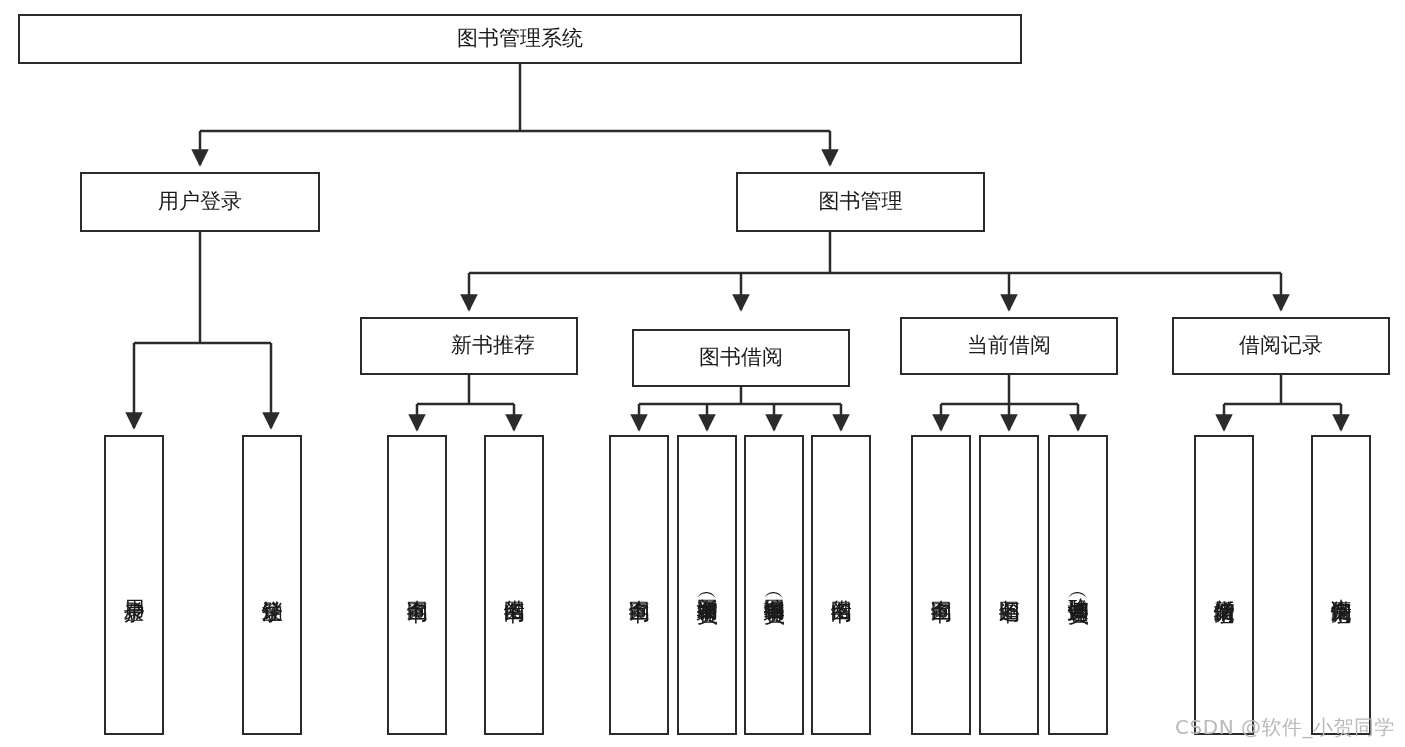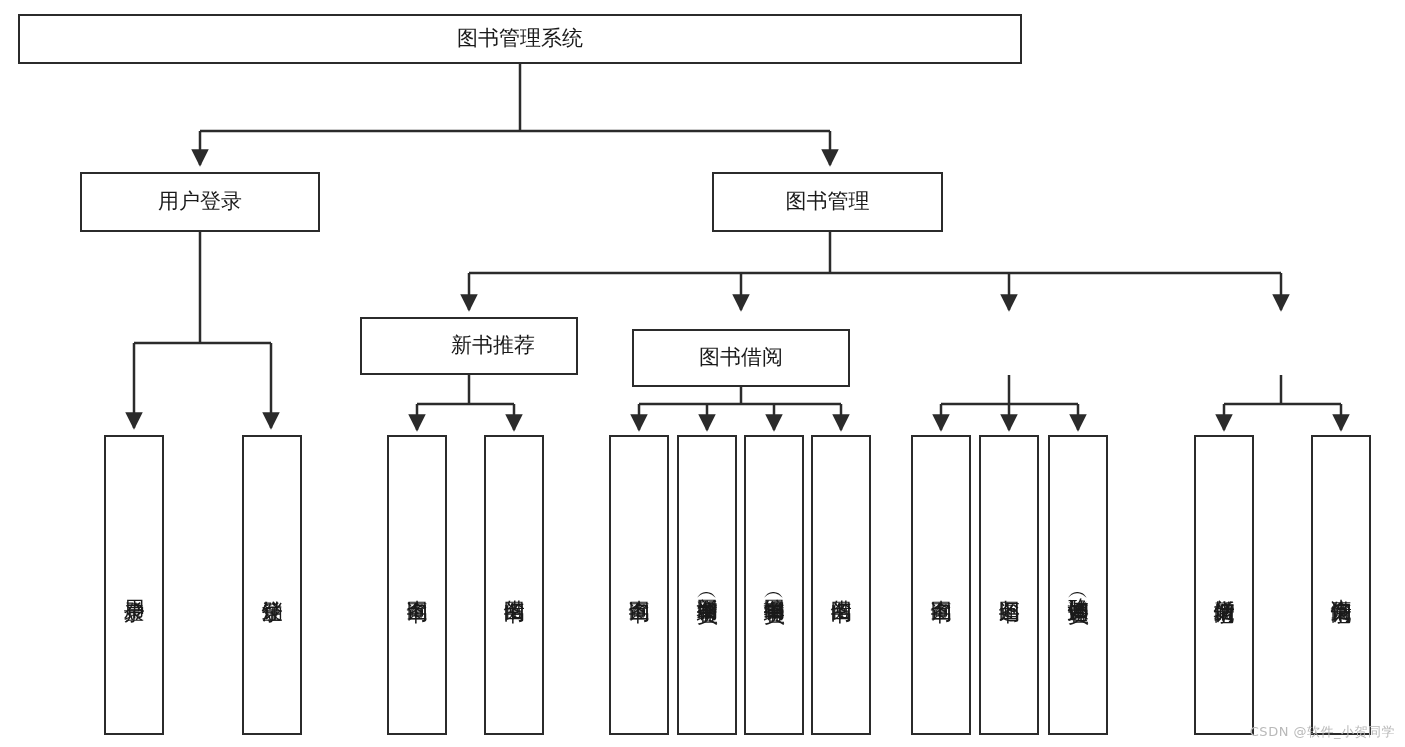--- a/index.html
+++ b/index.html
@@ -57,21 +57,21 @@
     text-orientation: upright;
     line-height: 1.25;
     letter-spacing: 1px;
     white-space: nowrap;
     text-align: center;
   }
   #watermark {
     position: absolute;
     right: 10px;
     bottom: 6px;
-    font-size: 13px;
+    font-size: 20px;
     color: #b9b9b9;
     white-space: nowrap;
     letter-spacing: 0.5px;
   }
 </style>
 </head>
 <body>
 
 <div id="canvas">
 
@@ -137,30 +137,36 @@
     </g>
   </svg>
 
   <div class="node level0" style="left:18px; top:14px; width:1004px; height:50px;">
     <span class="label-h">图书管理系统</span>
   </div>
 
   <div class="node level1" style="left:80px; top:172px; width:240px; height:60px;">
     <span class="label-h">用户登录</span>
   </div>
-  <div class="node level1" style="left:712px; top:172px; width:231px; height:60px;">
+  <div class="node level1" style="left:736px; top:172px; width:249px; height:60px;">
     <span class="label-h">图书管理</span>
   </div>
 
   <div class="node level2" style="left:360px; top:317px; width:218px; height:58px;padding-left:48px;">
     <span class="label-h">新书推荐</span>
   </div>
   <div class="node level2" style="left:632px; top:317px; width:218px; height:58px;margin-top:12px;">
     <span class="label-h">图书借阅</span>
   </div>
+  <div class="node level2" style="left:900px; top:317px; width:218px; height:58px;">
+    <span class="label-h">当前借阅</span>
+  </div>
+  <div class="node level2" style="left:1172px; top:317px; width:218px; height:58px;">
+    <span class="label-h">借阅记录</span>
+  </div>
 
   <div class="node leaf" style="left:104px; top:435px; width:60px; height:300px;">
     <span class="label-v">用户登录</span>
   </div>
   <div class="node leaf" style="left:242px; top:435px; width:60px; height:300px;">
     <span class="label-v">注销登录</span>
   </div>
 
   <div class="node leaf" style="left:387px; top:435px; width:60px; height:300px;">
     <span class="label-v">查询图书</span>

